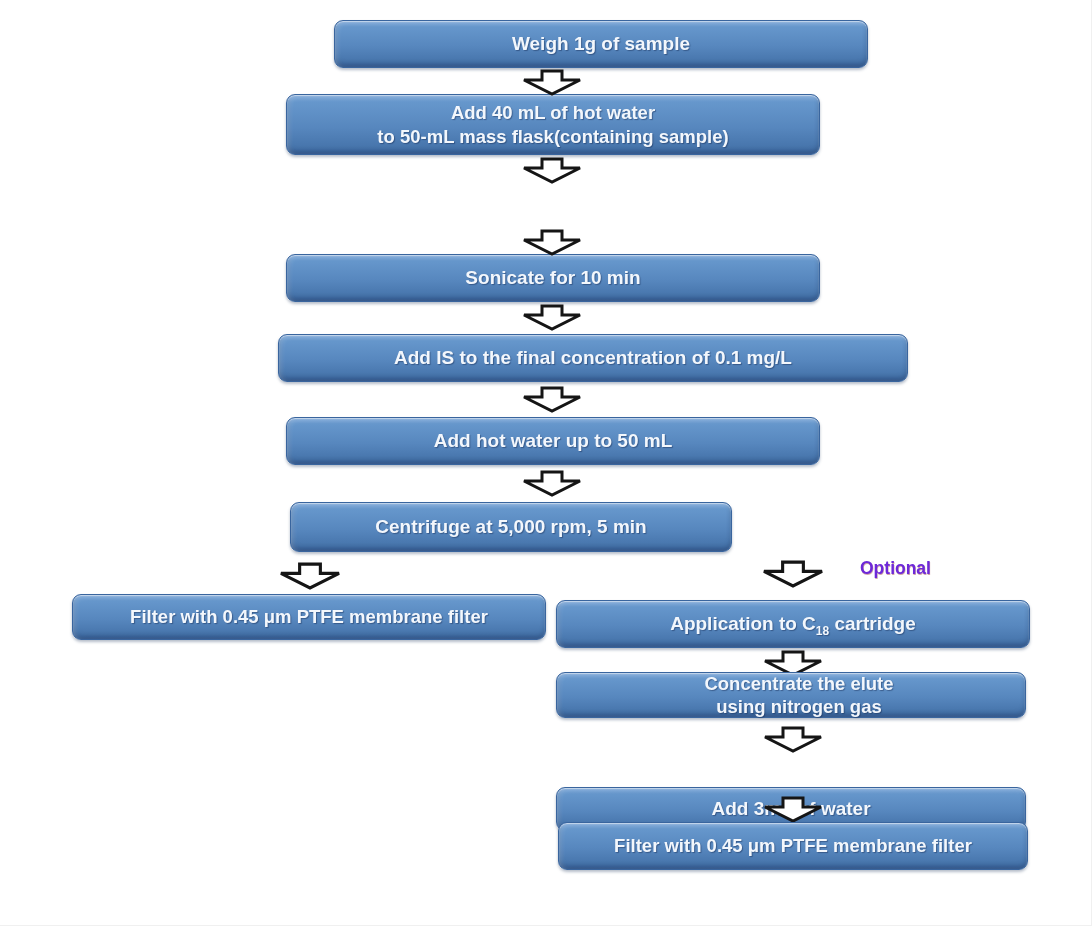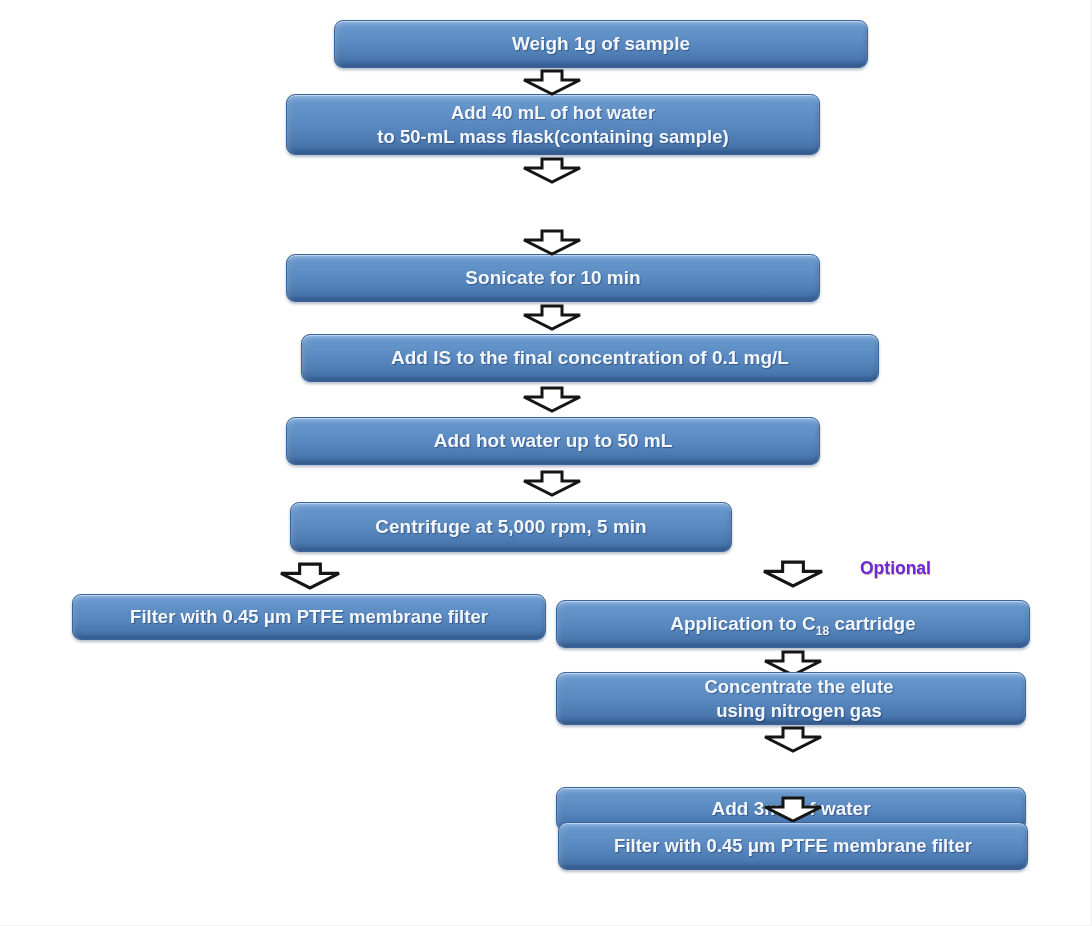--- a/index.html
+++ b/index.html
@@ -75,21 +75,21 @@
   <div class="box" style="left:286px; top:94px; width:534px; height:61px; font-size:18.5px;">
     <span class="box-label">Add 40 mL of hot water
 to 50-mL mass flask(containing sample)</span>
   </div>
 
 
   <div class="box" style="left:286px; top:254px; width:534px; height:48px;">
     <span class="box-label">Sonicate for 10 min</span>
   </div>
 
-  <div class="box" style="left:301px; top:334px; width:578px; height:48px;">
+  <div class="box" style="left:278px; top:334px; width:630px; height:48px;">
     <span class="box-label">Add IS to the final concentration of 0.1 mg/L</span>
   </div>
 
   <div class="box" style="left:286px; top:417px; width:534px; height:48px;">
     <span class="box-label">Add hot water up to 50 mL</span>
   </div>
 
   <div class="box" style="left:290px; top:502px; width:442px; height:50px;">
     <span class="box-label">Centrifuge at 5,000 rpm, 5 min</span>
   </div>
@@ -145,21 +145,21 @@
   <div class="box" style="left:556px; top:600px; width:474px; height:48px;">
     <span class="box-label"><span>Application to C</span><sub>18</sub><span> cartridge</span></span>
   </div>
 
   <div class="arrow" style="left:761px; top:650px;">
     <svg width="64" height="27" viewBox="0 0 64 27">
       <polygon points="22,2 42,2 42,11 60,11 32,25 4,11 22,11" fill="#ffffff" stroke="#151515" stroke-width="3" stroke-linejoin="miter"></polygon>
     </svg>
   </div>
 
-  <div class="box" style="left:556px; top:672px; width:470px; height:53px; font-size:18.5px;padding-left:16px;">
+  <div class="box" style="left:556px; top:672px; width:470px; height:46px; font-size:18.5px;padding-left:16px;">
     <span class="box-label">Concentrate the elute
 using nitrogen gas</span>
   </div>
 
   <div class="arrow" style="left:761px; top:726px;">
     <svg width="64" height="27" viewBox="0 0 64 27">
       <polygon points="22,2 42,2 42,11 60,11 32,25 4,11 22,11" fill="#ffffff" stroke="#151515" stroke-width="3" stroke-linejoin="miter"></polygon>
     </svg>
   </div>
 

